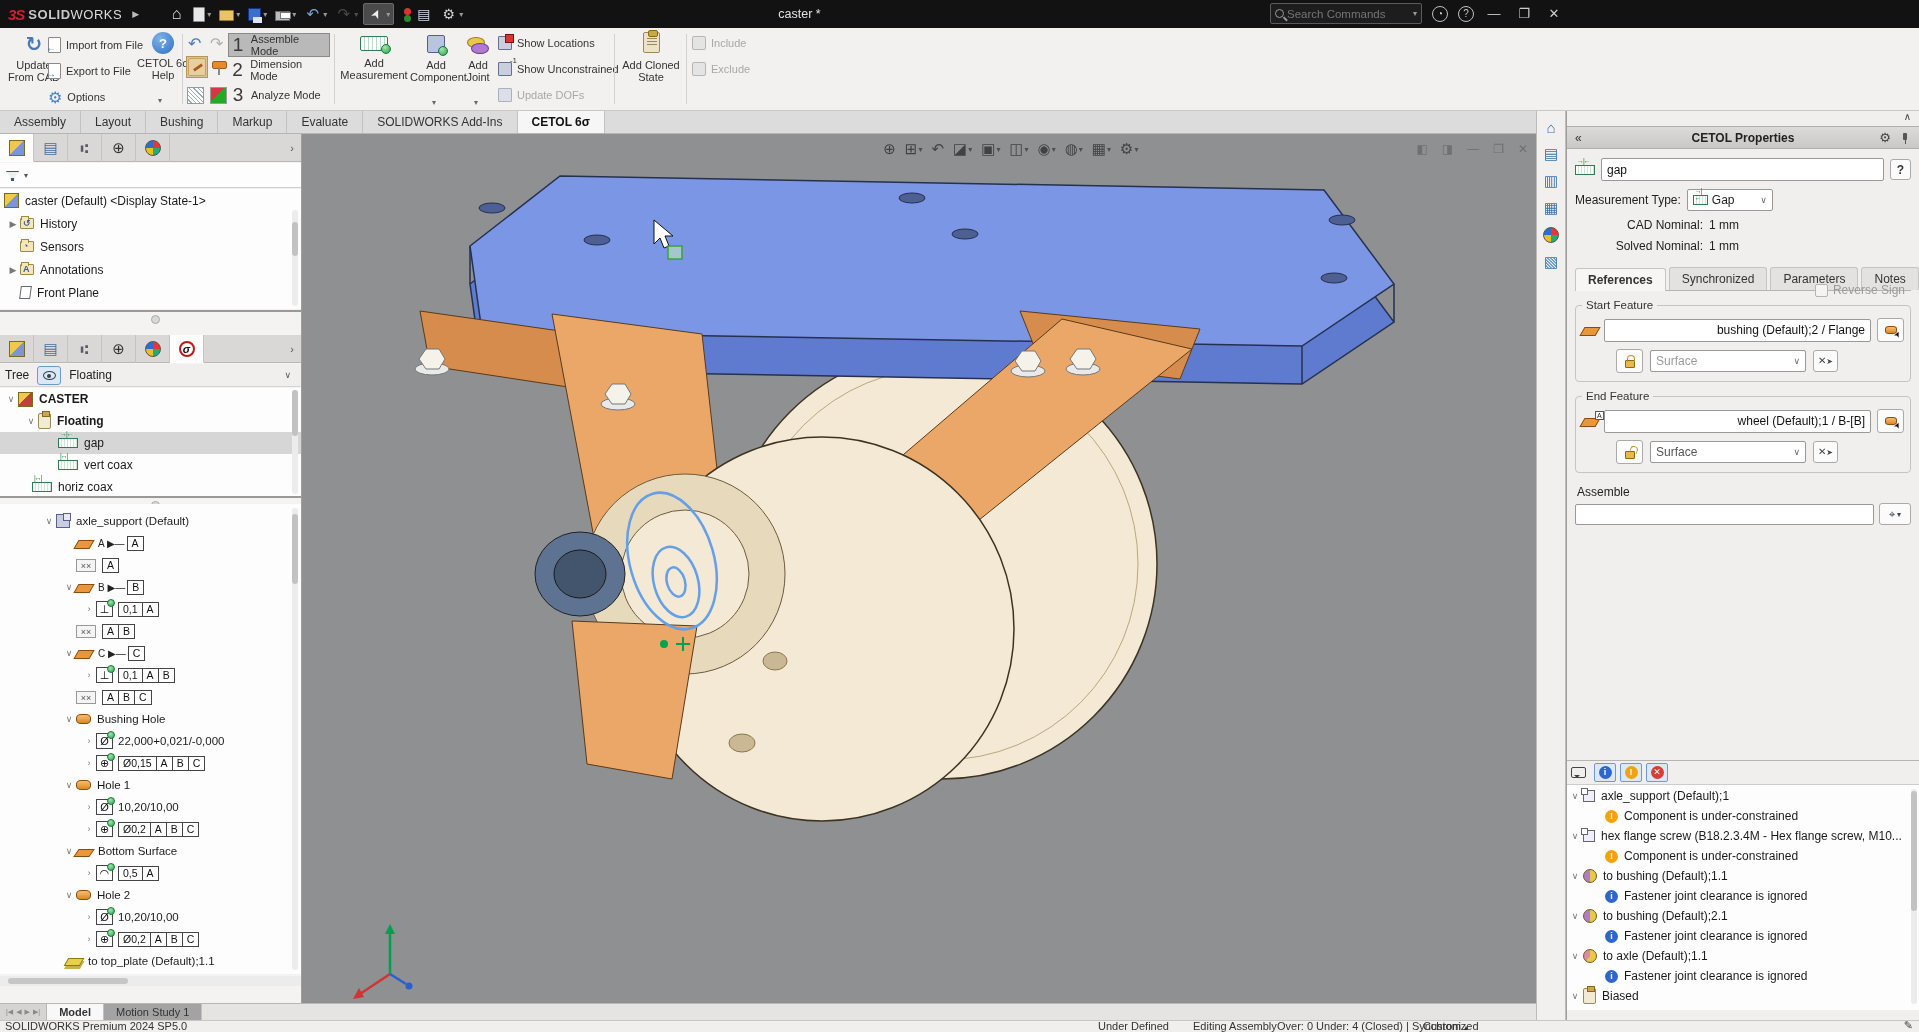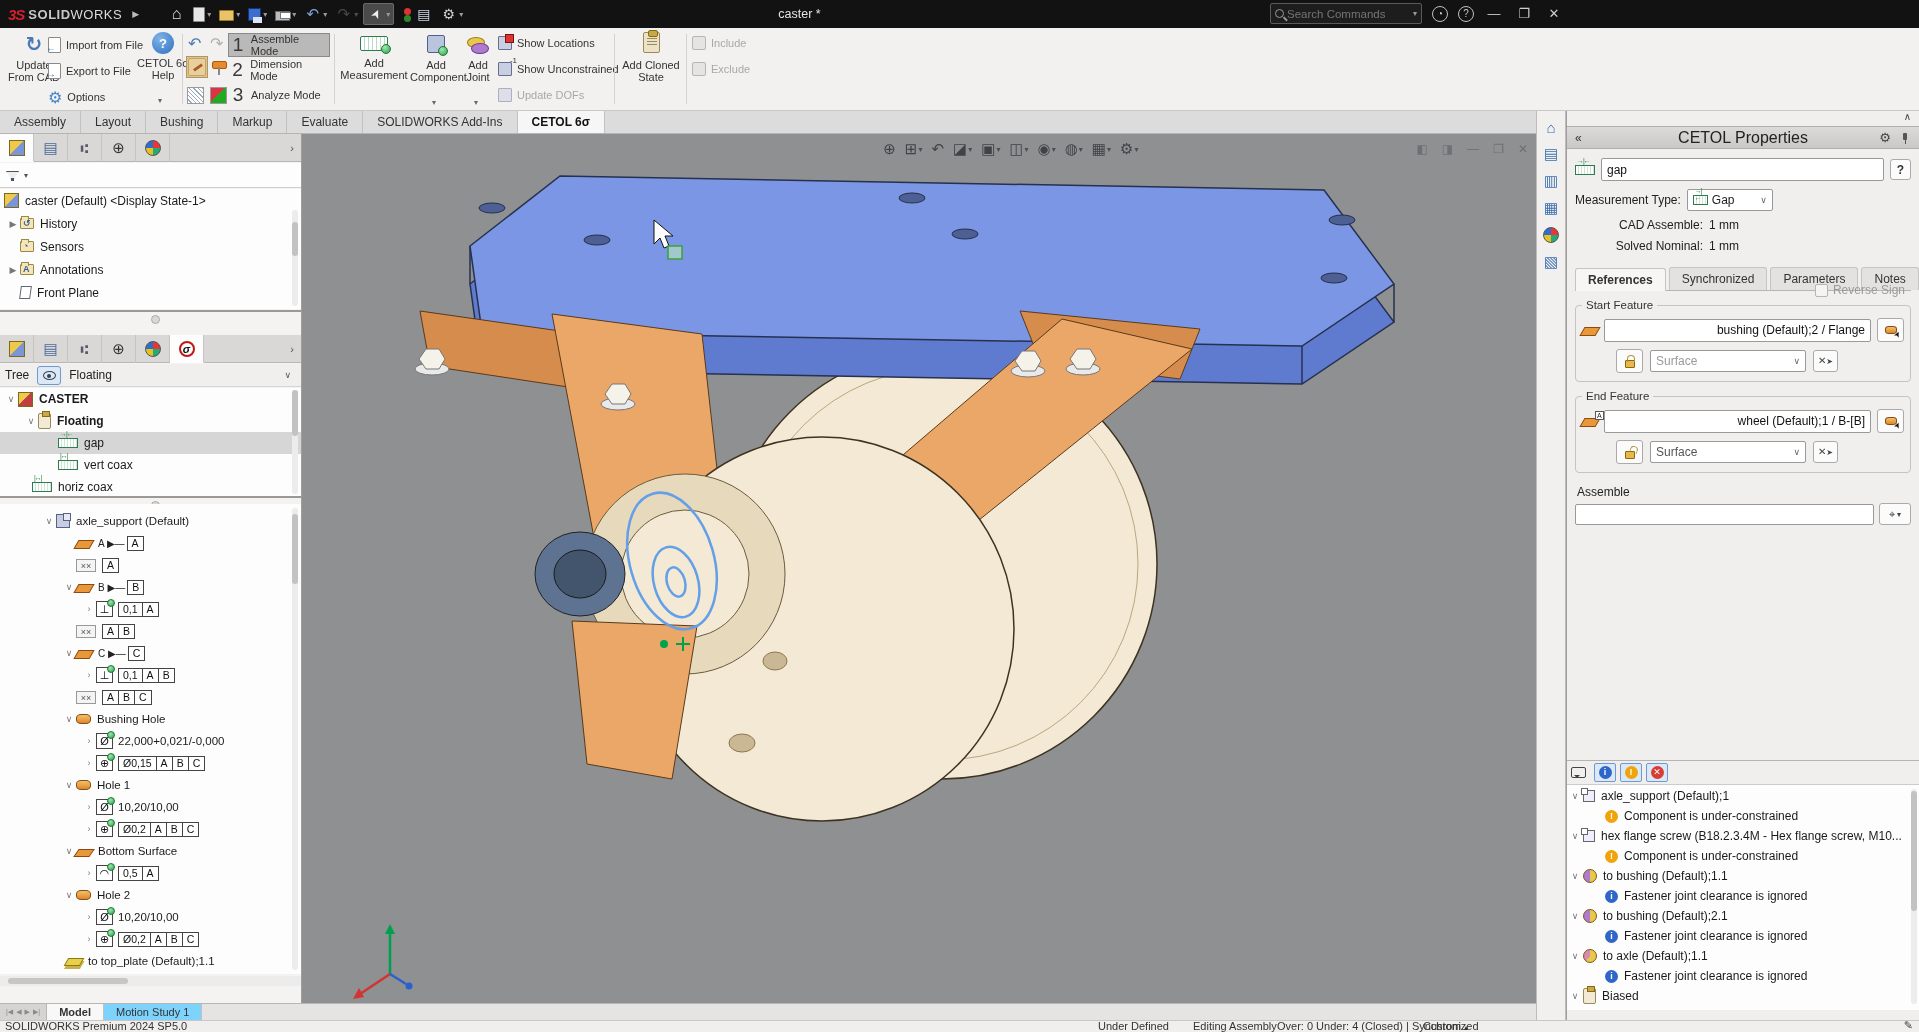--- a/index.html
+++ b/index.html
@@ -187,21 +187,21 @@
   .taskstrip { position:absolute; left:1536px; top:111px; width:30px; height:909px; background:#f1f0ef; border-left:1px solid #bdbcbb; border-right:1px solid #bdbcbb; }
   .taskstrip .ti { width:22px; height:22px; margin:5px auto; display:flex; align-items:center; justify-content:center; font-size:15px; color:#3a6fb0; }
   .ic-appearances-ball { width:16px; height:16px; border-radius:50%; background:conic-gradient(#e33 0 25%, #2a7 25% 50%, #e8c020 50% 75%, #2a6fd0 75%); border:1px solid #555; }
 
   
   .cetol { position:absolute; left:1566px; top:111px; width:353px; height:909px; background:#f0efee; border-left:1px solid #9f9e9d; }
   .cp-topstrip { height:15px; position:relative; }
   .cp-topstrip .chev { position:absolute; right:8px; top:0; color:#444; font-size:10px; }
   .cp-header { height:23px; background:linear-gradient(#dcdbda,#c9c8c7); border-top:1px solid #b0afae; border-bottom:1px solid #b0afae; display:flex; align-items:center; position:relative; }
   .cp-header .collapse { margin-left:8px; color:#333; font-size:12px; }
-  .cp-header .title { position:absolute; left:0; right:0; text-align:center; font-weight:normal; font-size:16px; color:#222; }
+  .cp-header .title { position:absolute; left:0; right:0; text-align:center; font-weight:bold; font-size:12px; color:#222; }
   .cp-header .gear { position:absolute; right:28px; color:#444; font-size:13px; }
   .pin { position:absolute; right:10px; top:6px; width:10px; height:10px; }
   .pin::before { content:""; position:absolute; left:4px; top:0; width:4px; height:7px; background:#555; border-radius:1px; }
   .pin::after { content:""; position:absolute; left:5.5px; top:7px; width:1px; height:4px; background:#555; }
   .row { display:flex; align-items:center; }
   .cp-name { margin:9px 8px 0 8px; gap:6px; }
   .cp-input { height:23px; background:#fff; border:1px solid #999; border-radius:2px; font-size:12px; padding:0 5px;
     font-family:"Liberation Sans",sans-serif; color:#111; }
   .cp-name .cp-input { flex:1; }
   .helpbtn { width:21px; height:21px; border:1px solid #aaa; border-radius:3px; background:#fbfbfb; text-align:center; line-height:20px; font-weight:bold; color:#333; }
@@ -255,21 +255,21 @@
   .mmsg { font-size:12px; color:#1a1a1a; margin-left:6px; }
   .mchild { padding-left:38px; }
   .ic-msg-component { width:12px; height:12px; border:1px solid #666; position:relative; background:#eef; flex:none; margin-right:6px; }
   .ic-msg-component::after { content:""; position:absolute; left:-3px; top:-3px; width:5px; height:5px; background:#fff; border:1px solid #666; }
   .ic-joint-round { width:14px; height:14px; border-radius:50%; background:conic-gradient(#e8c84a 0 50%, #b07ad0 50%); border:1px solid #7a5a10; flex:none; margin-right:6px; }
   .ic-joint-round.axle { background:conic-gradient(#e8c84a 0 60%, #d88ab0 60%); }
 
   
   .bottomtabs { position:absolute; left:0; top:1003px; width:1536px; height:17px; background:#e5e4e3; border-top:1px solid #b8b7b6; display:flex; align-items:stretch; }
   .navclu { display:flex; align-items:center; gap:3px; padding:0 6px; background:#d5d4d3; border-right:1px solid #b8b7b6; color:#8a8a8a; font-size:7px; }
-  .btab { padding:2px 12px 0 12px; font-size:11px; color:#333; border-right:1px solid #c2c1c0; background:#7dd3fc; }
+  .btab { padding:2px 12px 0 12px; font-size:11px; color:#333; border-right:1px solid #c2c1c0; background:#a3a3a3; }
   .btab.active { background:#f8f8f8; font-weight:bold; }
   .statusbar { position:absolute; left:0; top:1020px; width:1919px; height:12px; background:#f0efee; border-top:1px solid #c8c7c6; font-size:11px; color:#333; }
   .statusbar .sitem { position:absolute; top:-1px; }
   .statusbar .editpen { position:absolute; right:6px; top:-2px; font-size:11px; color:#444; }
 </style>
 </head>
 <body>
 
 <div class="app">
 
@@ -886,21 +886,21 @@
     </div>
     <div class="row cp-type">
       <span class="cp-lab">Measurement Type:</span>
       <div class="dropdown" style="width:86px">
         <span class="ic-gap-measurement" style="width:15px"></span>
         <span>Gap</span>
         <span class="dd">∨</span>
       </div>
     </div>
     <div class="row nomrow">
-      <span class="nomlab">CAD Assemble:</span>
+      <span class="nomlab">CAD Nominal:</span>
       <span class="nomval">1 mm</span>
     </div>
     <div class="row nomrow">
       <span class="nomlab">Solved Nominal:</span>
       <span class="nomval">1 mm</span>
     </div>
     <div class="revsign">
       <span class="chk"></span>
       <span class="cp-lab dim">Reverse Sign</span>
     </div>

